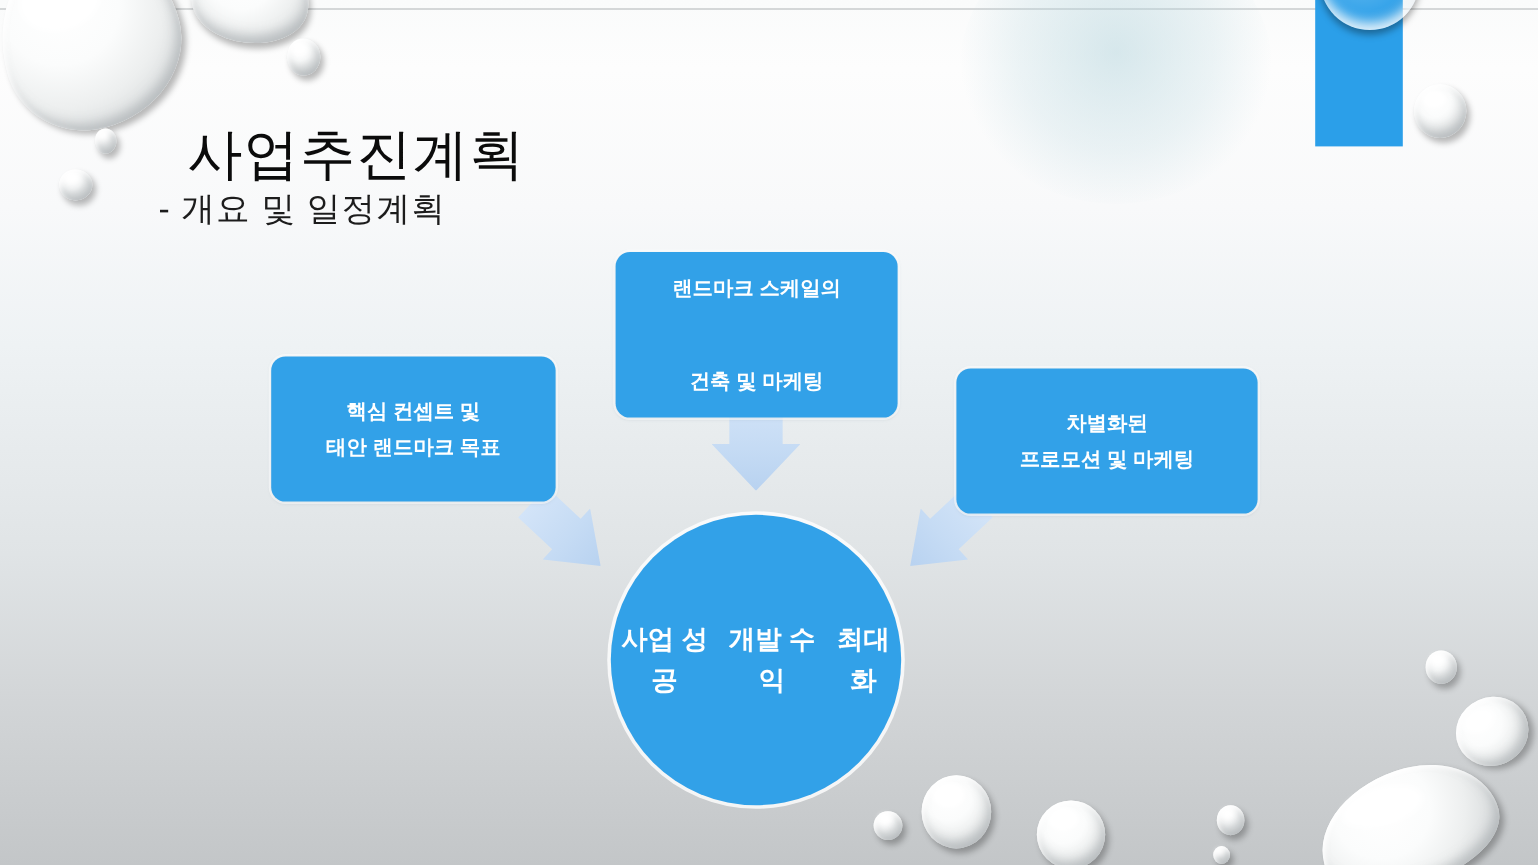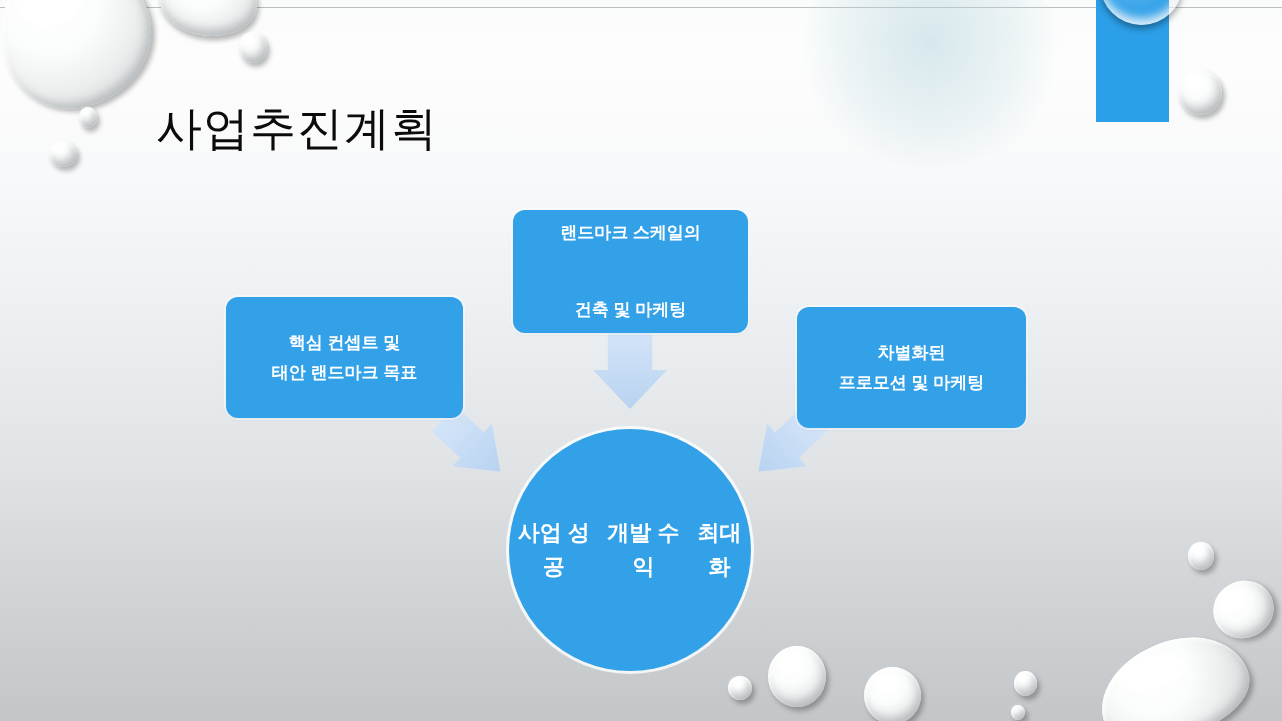--- a/index.html
+++ b/index.html
@@ -39,22 +39,22 @@
     font-size:46px;line-height:56px;font-weight:500;color:var(--title-text,#0b0b0b);letter-spacing:1px;}
   .subtitle{position:absolute;left:132px;top:156px;margin:0;z-index:5;
     font-size:28px;line-height:36px;font-weight:400;color:#1c1c1c;letter-spacing:1px;}
   
   .dbox{position:absolute;z-index:4;border-radius:12px;
     background:var(--shape-blue,#32a1e8);
     box-shadow:0 0 0 2px rgba(255,255,255,0.55), 0 1px 3px rgba(120,140,155,0.35);
     display:flex;flex-direction:column;align-items:center;justify-content:center;
     color:var(--shape-text,#ffffff);font-weight:700;font-size:17px;line-height:30px;text-align:center;}
   .dbox-left{left:226px;top:297px;width:237px;height:121px;}
-  .dbox-top{left:513px;top:210px;width:235px;height:123px;gap:47px;}
-  .dbox-right{left:797px;top:307px;width:229px;height:121px;}
+  .dbox-top{left:513px;top:210px;width:235px;height:138px;gap:47px;}
+  .dbox-right{left:797px;top:307px;width:251px;height:121px;}
   .block-arrow{position:absolute;z-index:3;
     clip-path:polygon(20% 0,80% 0,80% 50%,100% 50%,50% 100%,0 50%,20% 50%);
     background:linear-gradient(180deg,#d3e4f8 0%, var(--arrow-light-blue,#c5dbf4) 55%, #b8d2f0 100%);}
   .arrow-center{left:593px;top:331px;width:74px;height:78px;}
   .arrow-left{left:443px;top:406px;width:58px;height:78px;transform:rotate(-47deg);}
   .arrow-right{left:758px;top:406px;width:58px;height:78px;transform:rotate(47deg);}
   .dcircle{position:absolute;left:509px;top:429px;width:242px;height:242px;border-radius:50%;z-index:4;
     background:var(--shape-blue,#32a1e8);
     box-shadow:0 0 0 3px rgba(255,255,255,0.8);
     display:flex;align-items:center;justify-content:center;
@@ -82,20 +82,21 @@
   <div class="droplet" style="left:728px;top:676px;width:24px;height:24px;"></div>
   <div class="droplet" style="left:768px;top:646px;width:58px;height:61px;"></div>
   <div class="droplet" style="left:864px;top:667px;width:57px;height:57px;"></div>
   <div class="droplet" style="left:1014px;top:671px;width:23px;height:25px;"></div>
   <div class="droplet" style="left:1011px;top:705px;width:14px;height:15px;"></div>
   <div class="droplet bean" style="left:1098px;top:641px;width:152px;height:96px;transform:rotate(-15deg);"></div>
   <div class="droplet" style="left:1213px;top:581px;width:61px;height:57px;transform:rotate(-24deg);"></div>
   <div class="droplet" style="left:1188px;top:542px;width:26px;height:28px;"></div>
 
   <h1 class="title">사업추진계획</h1>
+  <h2 class="subtitle">- 개요 및 일정계획</h2>
 
   <div class="block-arrow arrow-center"></div>
   <div class="block-arrow arrow-left"></div>
   <div class="block-arrow arrow-right"></div>
 
   <div class="dbox dbox-left">
     <span class="tline">핵심 컨셉트 및</span>
     <span class="tline">태안 랜드마크 목표</span>
   </div>
   <div class="dbox dbox-top">

